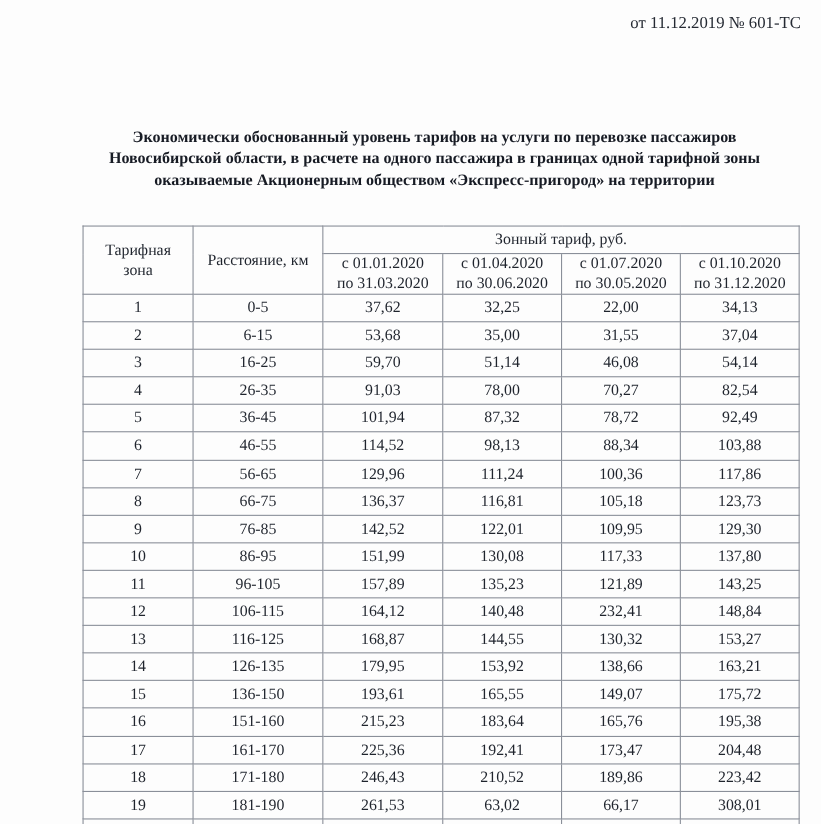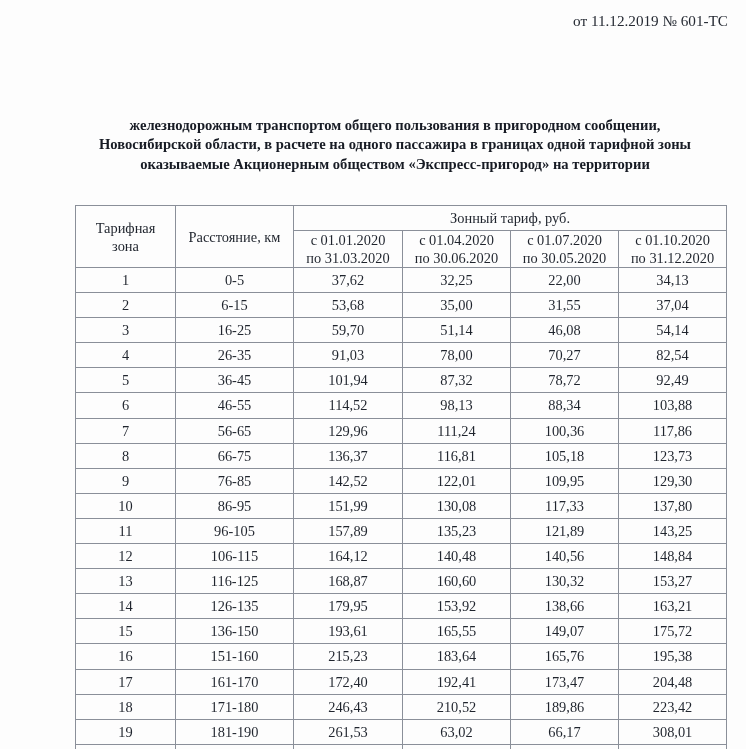--- a/index.html
+++ b/index.html
@@ -93,21 +93,21 @@
   .hdr-line { display: block; }
 </style>
 </head>
 <body>
 
 <div id="appendix-block">
   <div>от 11.12.2019 № 601-ТС</div>
 </div>
 
 <div id="doc-title">
-  <div>железнодорожным транспортом общего пользования в пригородном сообщении,</div>
+  <div>Экономически обоснованный уровень тарифов на услуги по перевозке пассажиров</div>
   <div>Новосибирской области, в расчете на одного пассажира в границах одной тарифной зоны</div>
   <div>оказываемые Акционерным обществом «Экспресс-пригород» на территории</div>
 </div>
 
 <table id="tariff-table">
   <colgroup>
     <col class="c-zone">
       <col class="c-dist">
     <col class="c-p1">
       <col class="c-p2">
@@ -229,28 +229,28 @@
         <td>157,89</td>
         <td>135,23</td>
         <td>121,89</td>
         <td>143,25</td>
       </tr>
       <tr>
         <td>12</td>
         <td>106-115</td>
         <td>164,12</td>
         <td>140,48</td>
-        <td>140,56</td>
+        <td>232,41</td>
         <td>148,84</td>
       </tr>
       <tr>
         <td>13</td>
         <td>116-125</td>
         <td>168,87</td>
-        <td>160,60</td>
+        <td>144,55</td>
         <td>130,32</td>
         <td>153,27</td>
       </tr>
       <tr>
         <td>14</td>
         <td>126-135</td>
         <td>179,95</td>
         <td>153,92</td>
         <td>138,66</td>
         <td>163,21</td>
@@ -267,21 +267,21 @@
         <td>16</td>
         <td>151-160</td>
         <td>215,23</td>
         <td>183,64</td>
         <td>165,76</td>
         <td>195,38</td>
       </tr>
       <tr>
         <td>17</td>
         <td>161-170</td>
-        <td>172,40</td>
+        <td>225,36</td>
         <td>192,41</td>
         <td>173,47</td>
         <td>204,48</td>
       </tr>
       <tr>
         <td>18</td>
         <td>171-180</td>
         <td>246,43</td>
         <td>210,52</td>
         <td>189,86</td>

